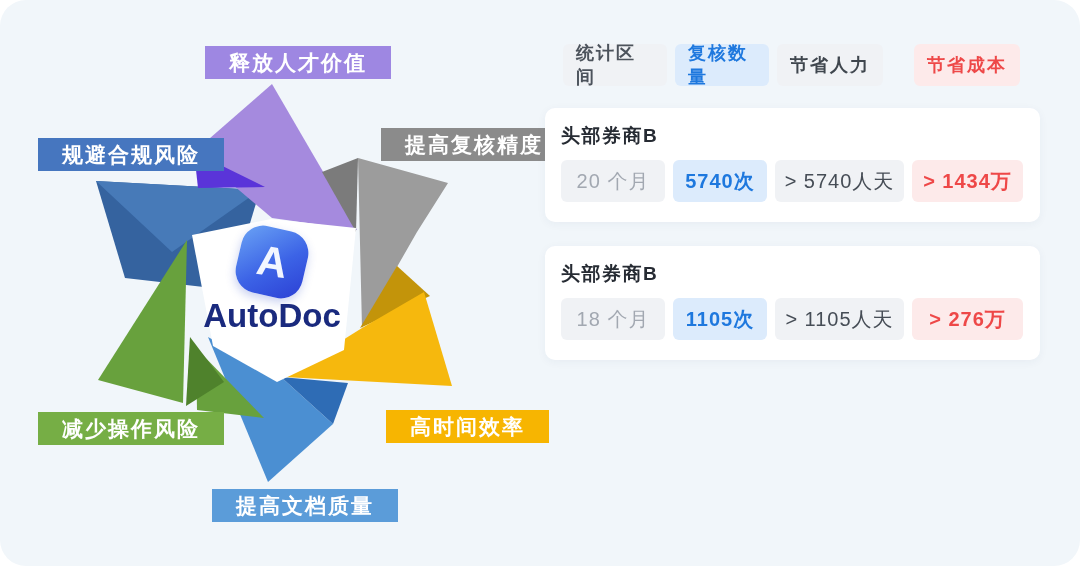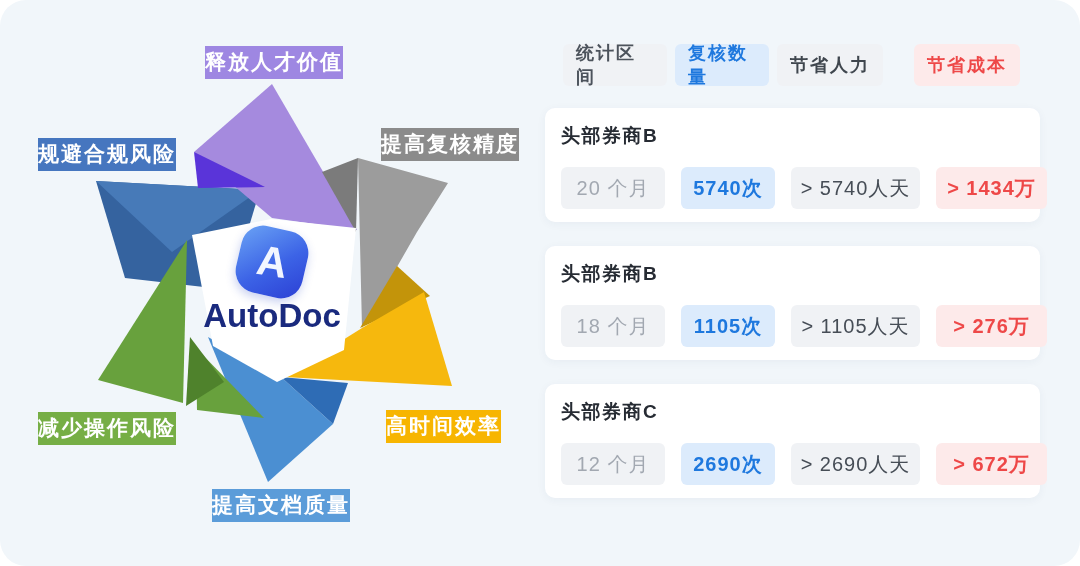--- a/index.html
+++ b/index.html
@@ -18,24 +18,23 @@
 
   
   .diagram { position:absolute; left:0; top:0; width:545px; height:566px; }
   .pinwheel { position:absolute; left:0; top:0; }
 
   .benefit-label {
     position:absolute;
     color:#ffffff;
     font-size:21px; font-weight:bold;
     letter-spacing:2px;
-    padding:3px 0;
+    padding:3px 24px;
     white-space:nowrap;
     line-height:1.3;
-    font-family:Liberation Serif, serif;
   }
   .lbl-talent     { left:205px; top:46px;  background:#9e87e2; }
   .lbl-compliance { left:38px;  top:138px; background:#4676bf; }
   .lbl-accuracy   { left:381px; top:128px; background:#8b8b8b; }
   .lbl-operation  { left:38px;  top:412px; background:#76ae45; }
   .lbl-time       { left:386px; top:410px; background:#f7b501; }
   .lbl-quality    { left:212px; top:489px; background:#5b9cd9; }
 
   .logo-icon {
     position:absolute; left:238px; top:228px;
@@ -87,24 +86,24 @@
     border-radius:10px;
     padding:15px 16px 0 16px;
     box-shadow:0 2px 10px rgba(30,60,90,0.05);
   }
   .broker-card + .broker-card { margin-top:24px; }
   .broker-name {
     font-size:19px; font-weight:bold; color:#262b33;
     letter-spacing:1.5px;
   }
   .stat-row {
-    margin-top:18px;
+    margin-top:11px;
     display:grid;
     grid-template-columns:104px 94px 129px 111px;
-    gap:16px;
+    gap:8px;
   }
   .stat-chip {
     height:42px;
     display:flex; align-items:center; justify-content:center;
     border-radius:6px;
     font-size:20px;
     background:#f0f2f5;
     white-space:nowrap;
   }
   .stat-chip.period   { color:#a2a8b1; letter-spacing:1px; }
@@ -179,25 +178,16 @@
       <div class="broker-card">
         <div class="broker-name">头部券商B</div>
         <div class="stat-row">
           <div class="stat-chip period">18 个月</div>
           <div class="stat-chip reviews">1105次</div>
           <div class="stat-chip manpower">&gt; 1105人天</div>
           <div class="stat-chip cost">&gt; 276万</div>
         </div>
       </div>
 
-      <div class="broker-card">
-        <div class="broker-name">头部券商C</div>
-        <div class="stat-row">
-          <div class="stat-chip period">12 个月</div>
-          <div class="stat-chip reviews">2690次</div>
-          <div class="stat-chip manpower">&gt; 2690人天</div>
-          <div class="stat-chip cost">&gt; 672万</div>
-        </div>
-      </div>
 
     </div>
   </div>
 </div>
 
 </body></html>

